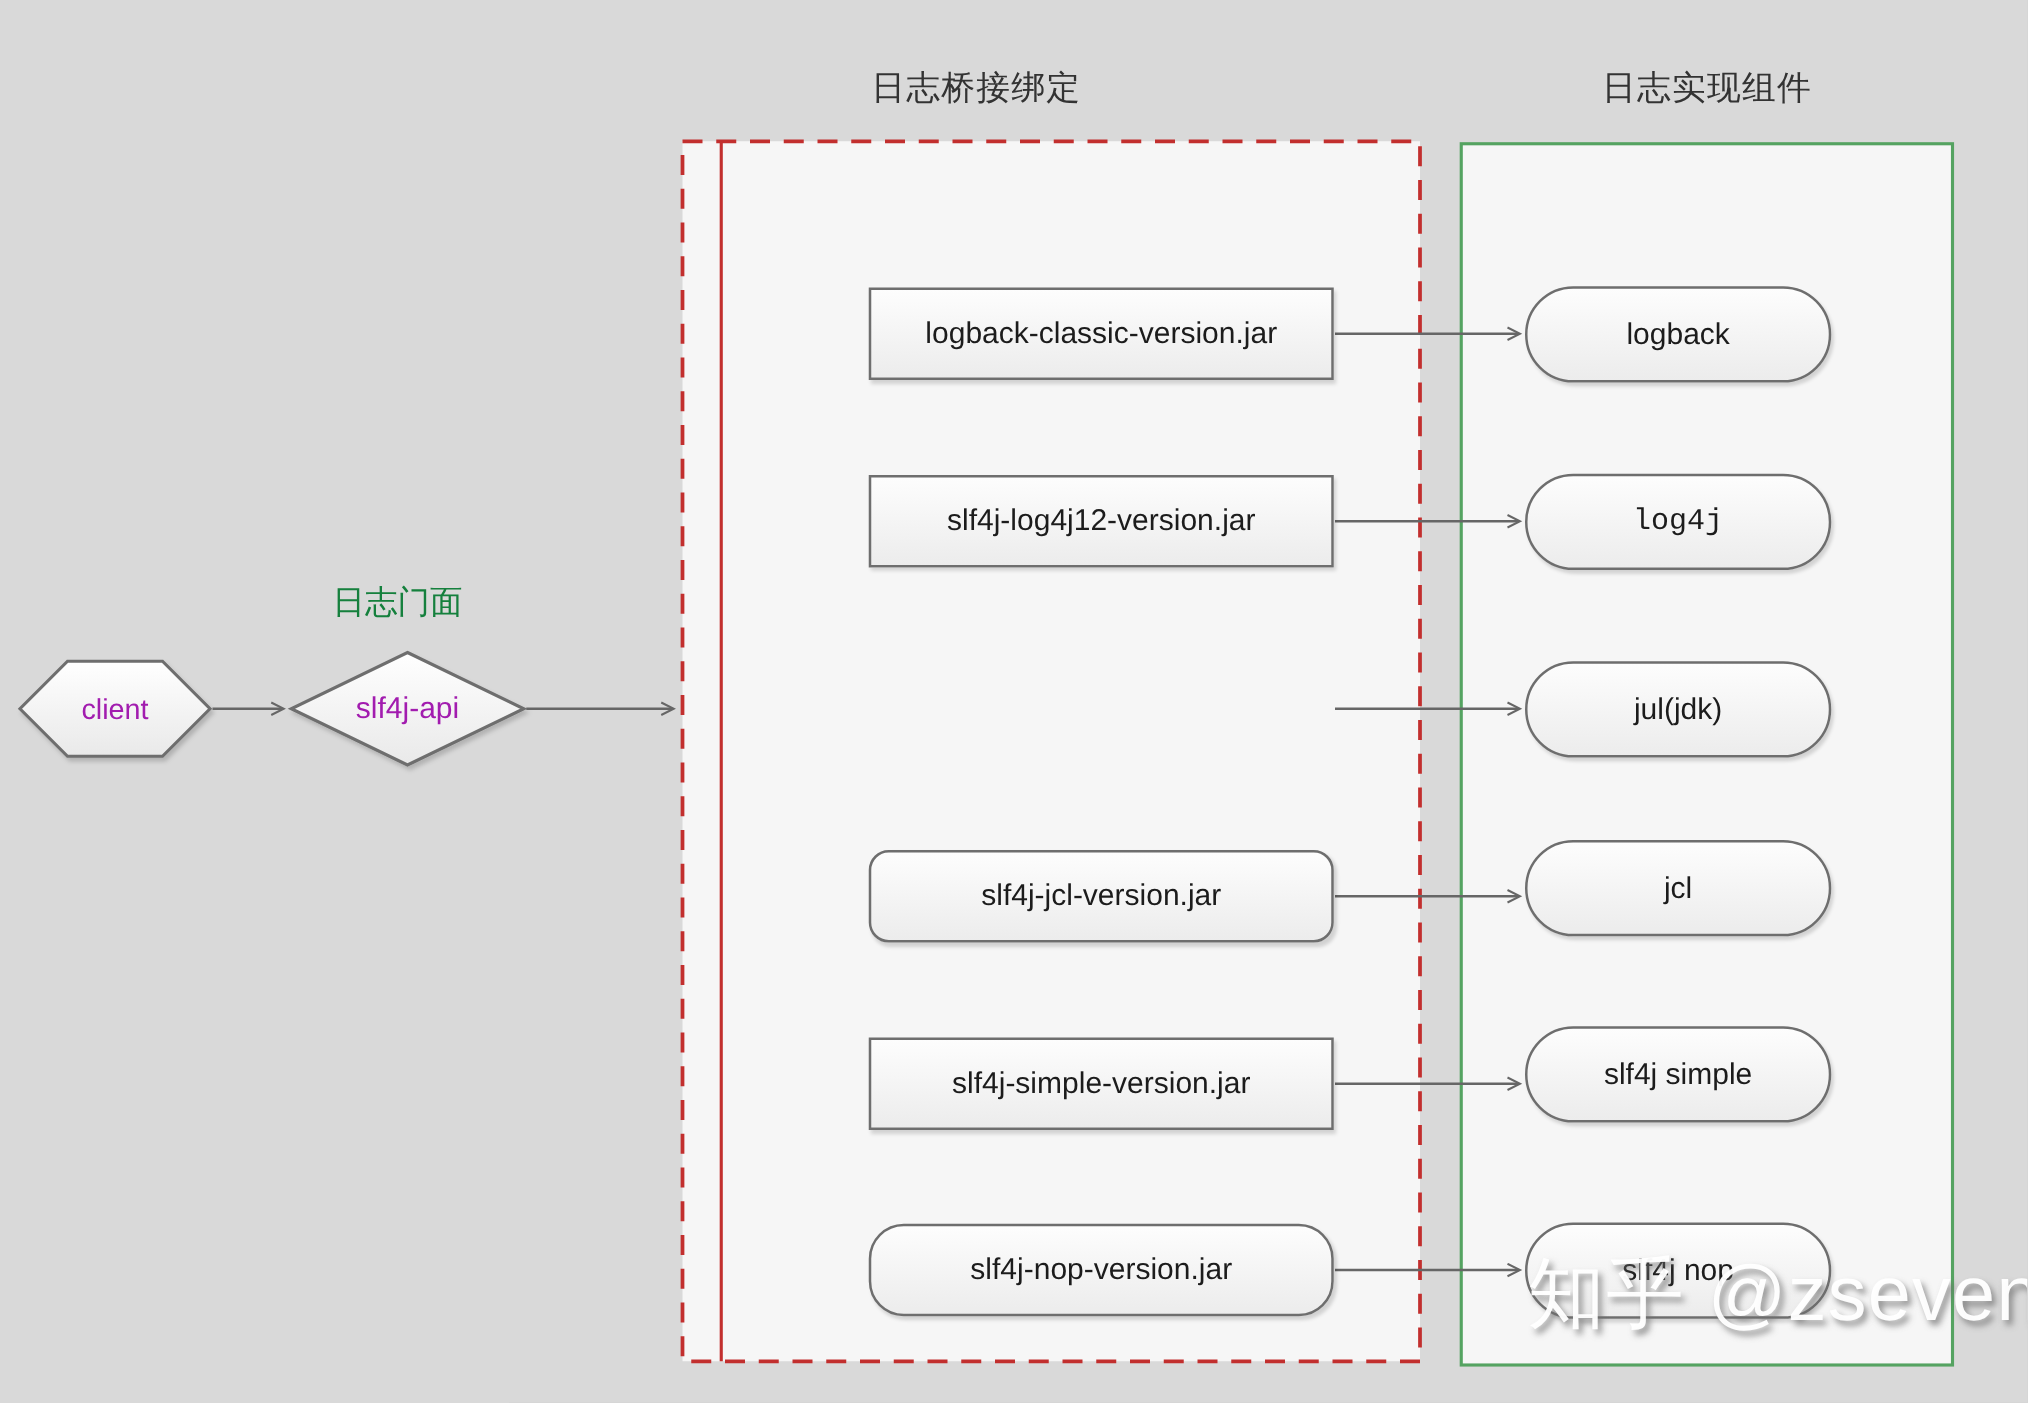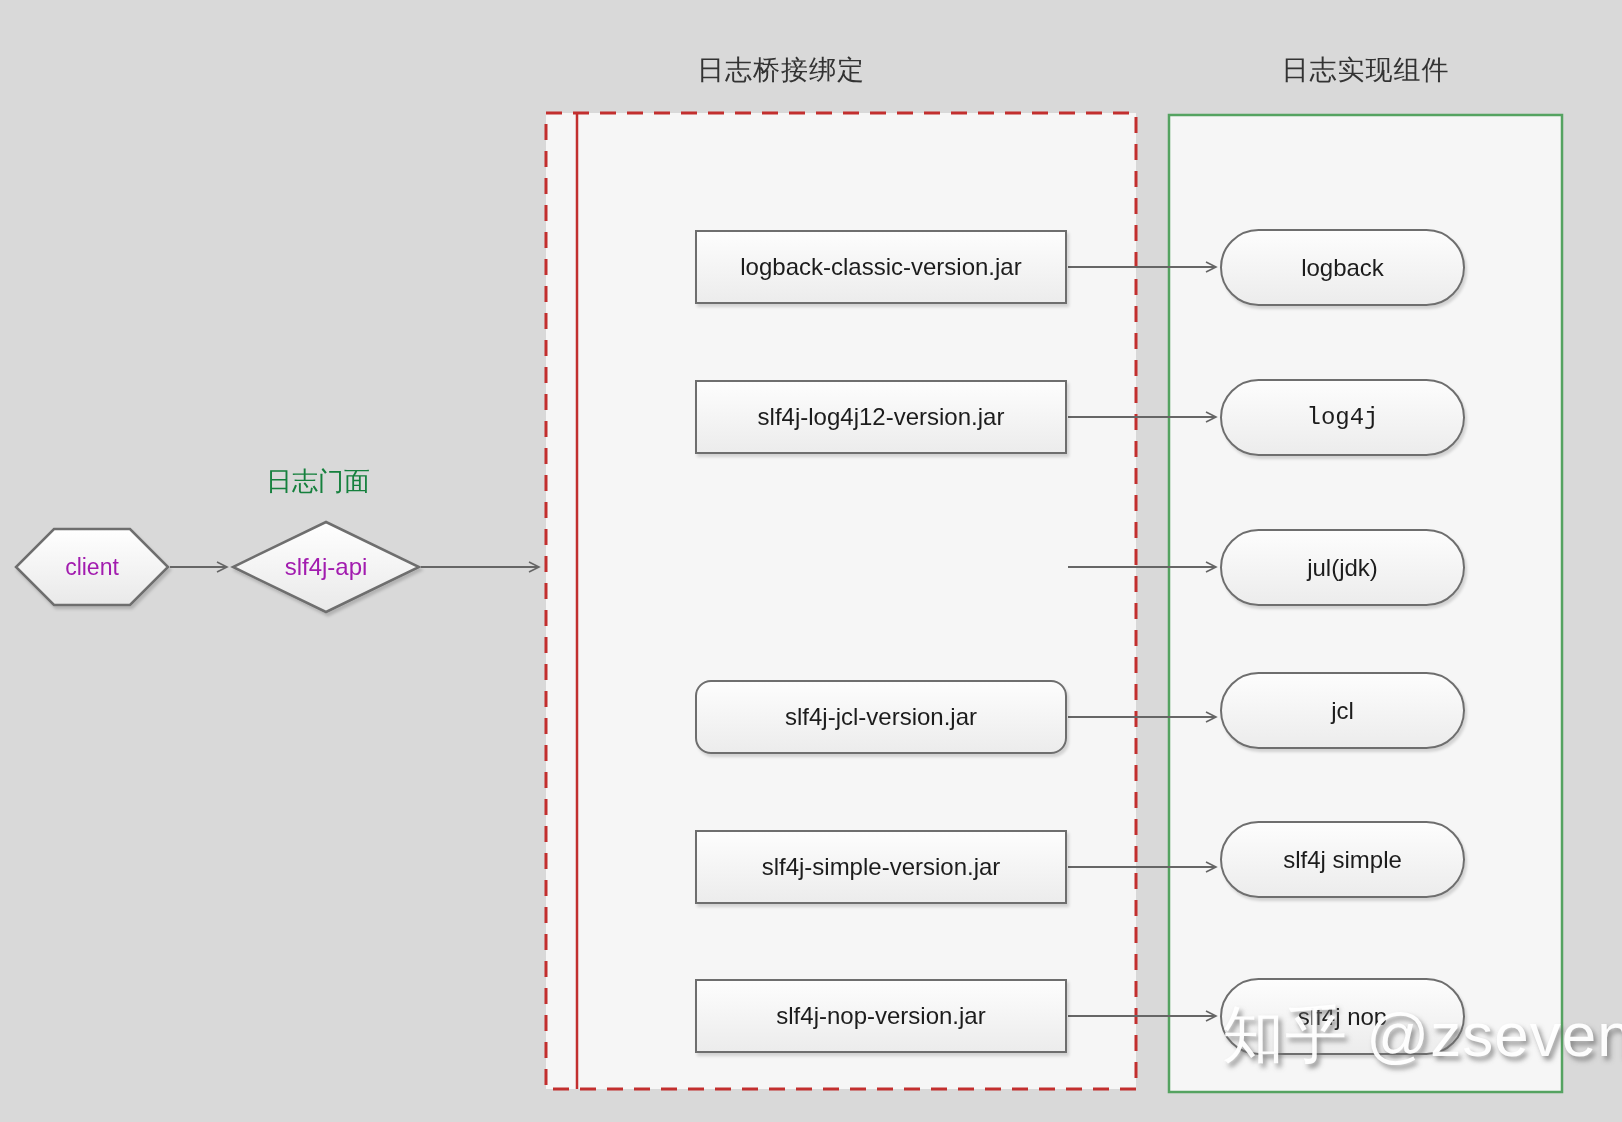--- a/index.html
+++ b/index.html
@@ -107,21 +107,21 @@
 
   <div class="facade-label" style="left:203px;width:230px;top:464px;">日志门面</div>
 
   <div class="node-text" style="left:16px;top:529px;width:152px;height:76px;font-size:23px;">client</div>
   <div class="node-text" style="left:233px;top:524px;width:186px;height:86px;font-size:24px;">slf4j-api</div>
 
   <div class="jar-box" style="top:230px;">logback-classic-version.jar</div>
   <div class="jar-box" style="top:380px;">slf4j-log4j12-version.jar</div>
   <div class="jar-box" style="top:680px;border-radius:16px;">slf4j-jcl-version.jar</div>
   <div class="jar-box" style="top:830px;">slf4j-simple-version.jar</div>
-  <div class="jar-box" style="top:979px;">slf4j-nop-version.jar</div>
+  <div class="jar-box" style="top:979px;border-radius:28px;">slf4j-nop-version.jar</div>
 
   <div class="impl-pill" style="top:229px;">logback</div>
   <div class="impl-pill" style="top:379px;font-family:Liberation Mono, monospace;">log4j</div>
   <div class="impl-pill" style="top:529px;">jul(jdk)</div>
   <div class="impl-pill" style="top:646px;margin-top:26px;">jcl</div>
   <div class="impl-pill" style="top:821px;">slf4j simple</div>
   <div class="impl-pill" style="top:978px;">slf4j nop</div>
 
   <div class="watermark">知乎 @zseven</div>
 

